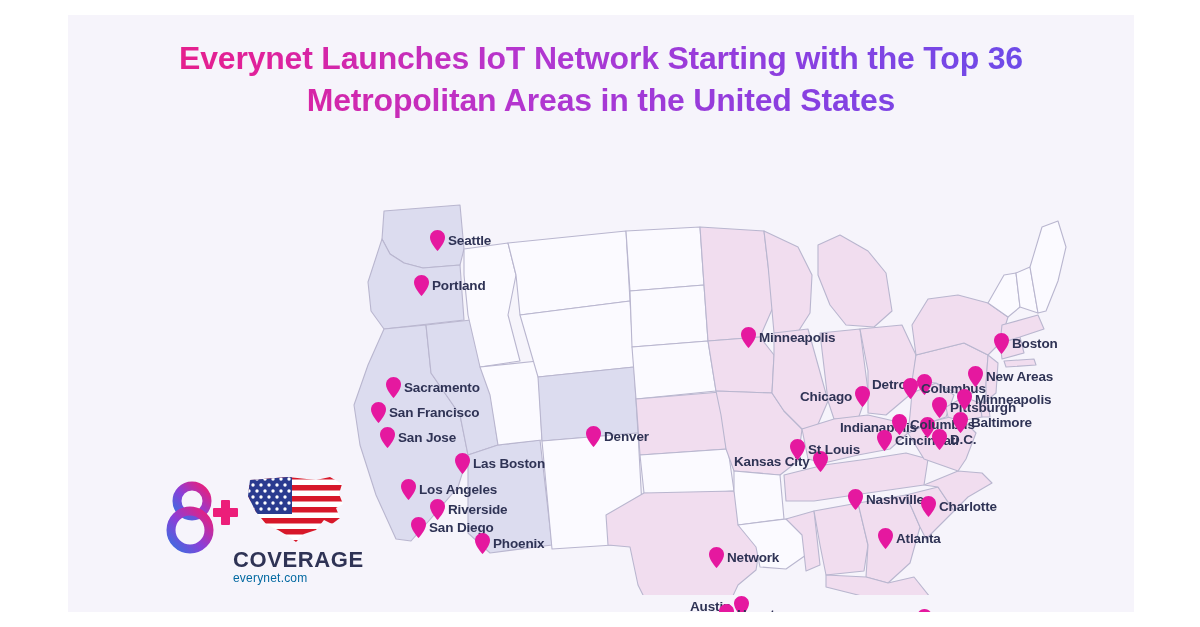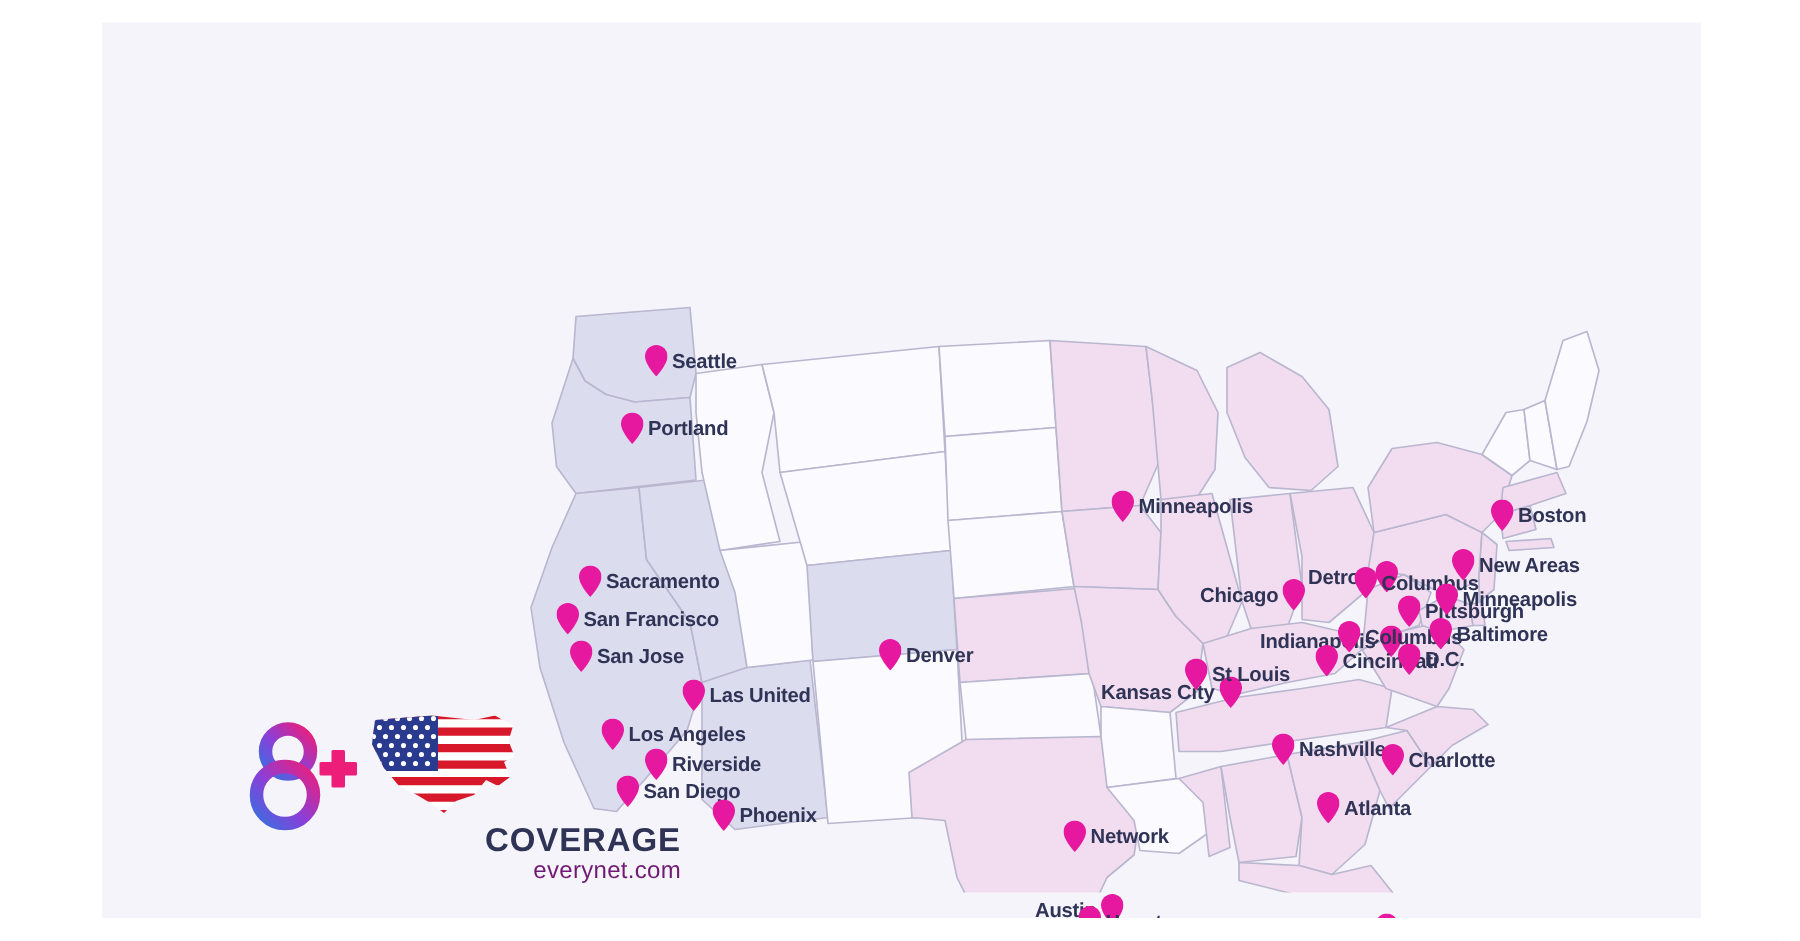--- a/index.html
+++ b/index.html
@@ -70,36 +70,38 @@
 
   
   #logo{
     position:absolute;
     left:92px;top:455px;
     width:300px;height:125px;
   }
   #logo-mark{position:absolute;left:0;top:6px;width:80px;height:80px;}
   #logo-flag{position:absolute;left:84px;top:4px;width:105px;height:72px;}
   #logo-text{
-    position:absolute;left:84px;top:78px;width:210px;
-    text-align:right;
+    position:absolute;left:73px;top:78px;width:210px;
+    text-align:left;
   }
   #logo-coverage{
     font-size:22px;font-weight:bold;color:#2f3355;
     letter-spacing:0.6px;line-height:1.05;
   }
   #logo-domain{
-    font-size:16px;color:#701a75;letter-spacing:0.2px;line-height:1.25;
+    font-size:12px;color:#0369a1;letter-spacing:0.2px;line-height:1.25;
   }
 </style>
 </head>
 <body>
 
 <div id="canvas">
 
+  <div id="title">Everynet Launches IoT Network Starting with the Top 36
+Metropolitan Areas in the United States</div>
 
   <div id="map-wrap">
     <svg id="usmap" viewBox="0 0 900 480">
       <defs>
         <style>
           .st{stroke:#b9b6cf;stroke-width:1.1;stroke-linejoin:round;}
           .cw{fill:#dcdcef;}     /* covered western (blue-lavender) */
           .ce{fill:#f1ddef;}     /* covered eastern (pink-lavender) */
           .cm{fill:#e7ddf0;}     /* covered middle blend */
           .un{fill:#fbfaff;}     /* uncovered */
@@ -241,21 +243,21 @@
           </svg>
         </span>
       <span class="lbl">San Jose</span>
     </div>
     <div class="city right" style="left:287px;top:348px">
       <span class="pin">
           <svg viewBox="0 0 15 21">
             <path d="M7.5 0C3.36 0 0 3.36 0 7.5C0 13 7.5 21 7.5 21S15 13 15 7.5C15 3.36 11.64 0 7.5 0Z" fill="#e5189f"></path>
           </svg>
         </span>
-      <span class="lbl">Las United</span>
+      <span class="lbl">Las Boston</span>
     </div>
     <div class="city right" style="left:233px;top:374px">
       <span class="pin">
           <svg viewBox="0 0 15 21">
             <path d="M7.5 0C3.36 0 0 3.36 0 7.5C0 13 7.5 21 7.5 21S15 13 15 7.5C15 3.36 11.64 0 7.5 0Z" fill="#e5189f"></path>
           </svg>
         </span>
       <span class="lbl">Los Angeles</span>
     </div>
     <div class="city right" style="left:262px;top:394px">

